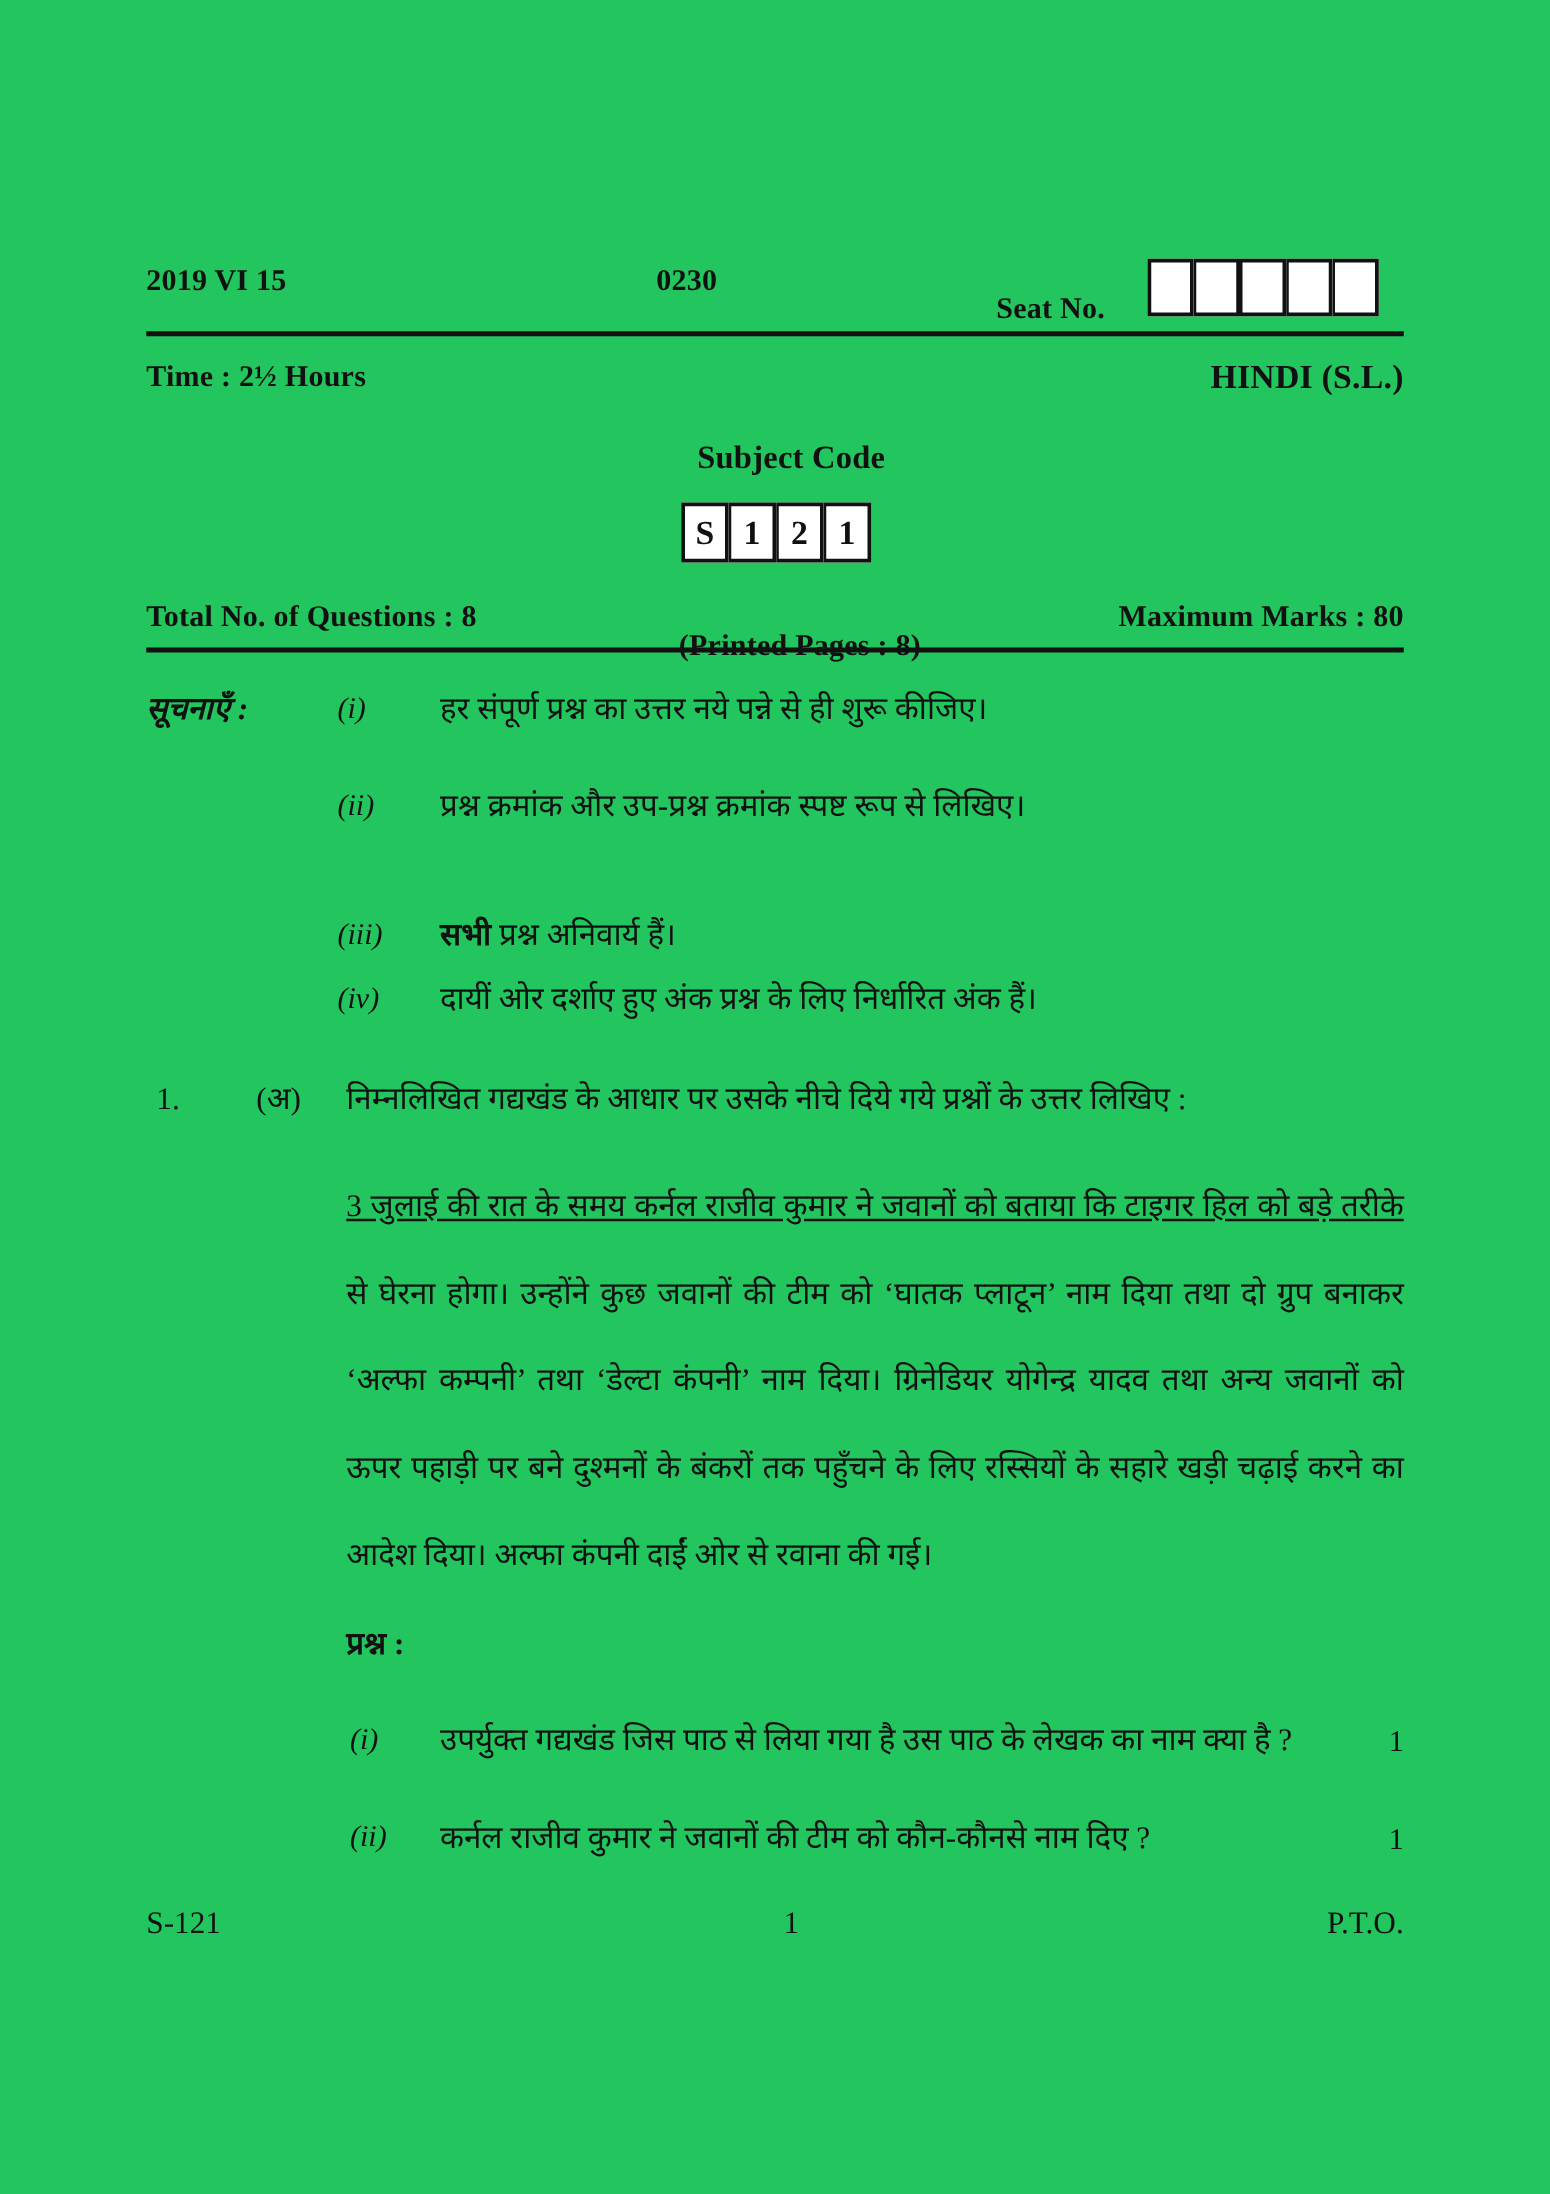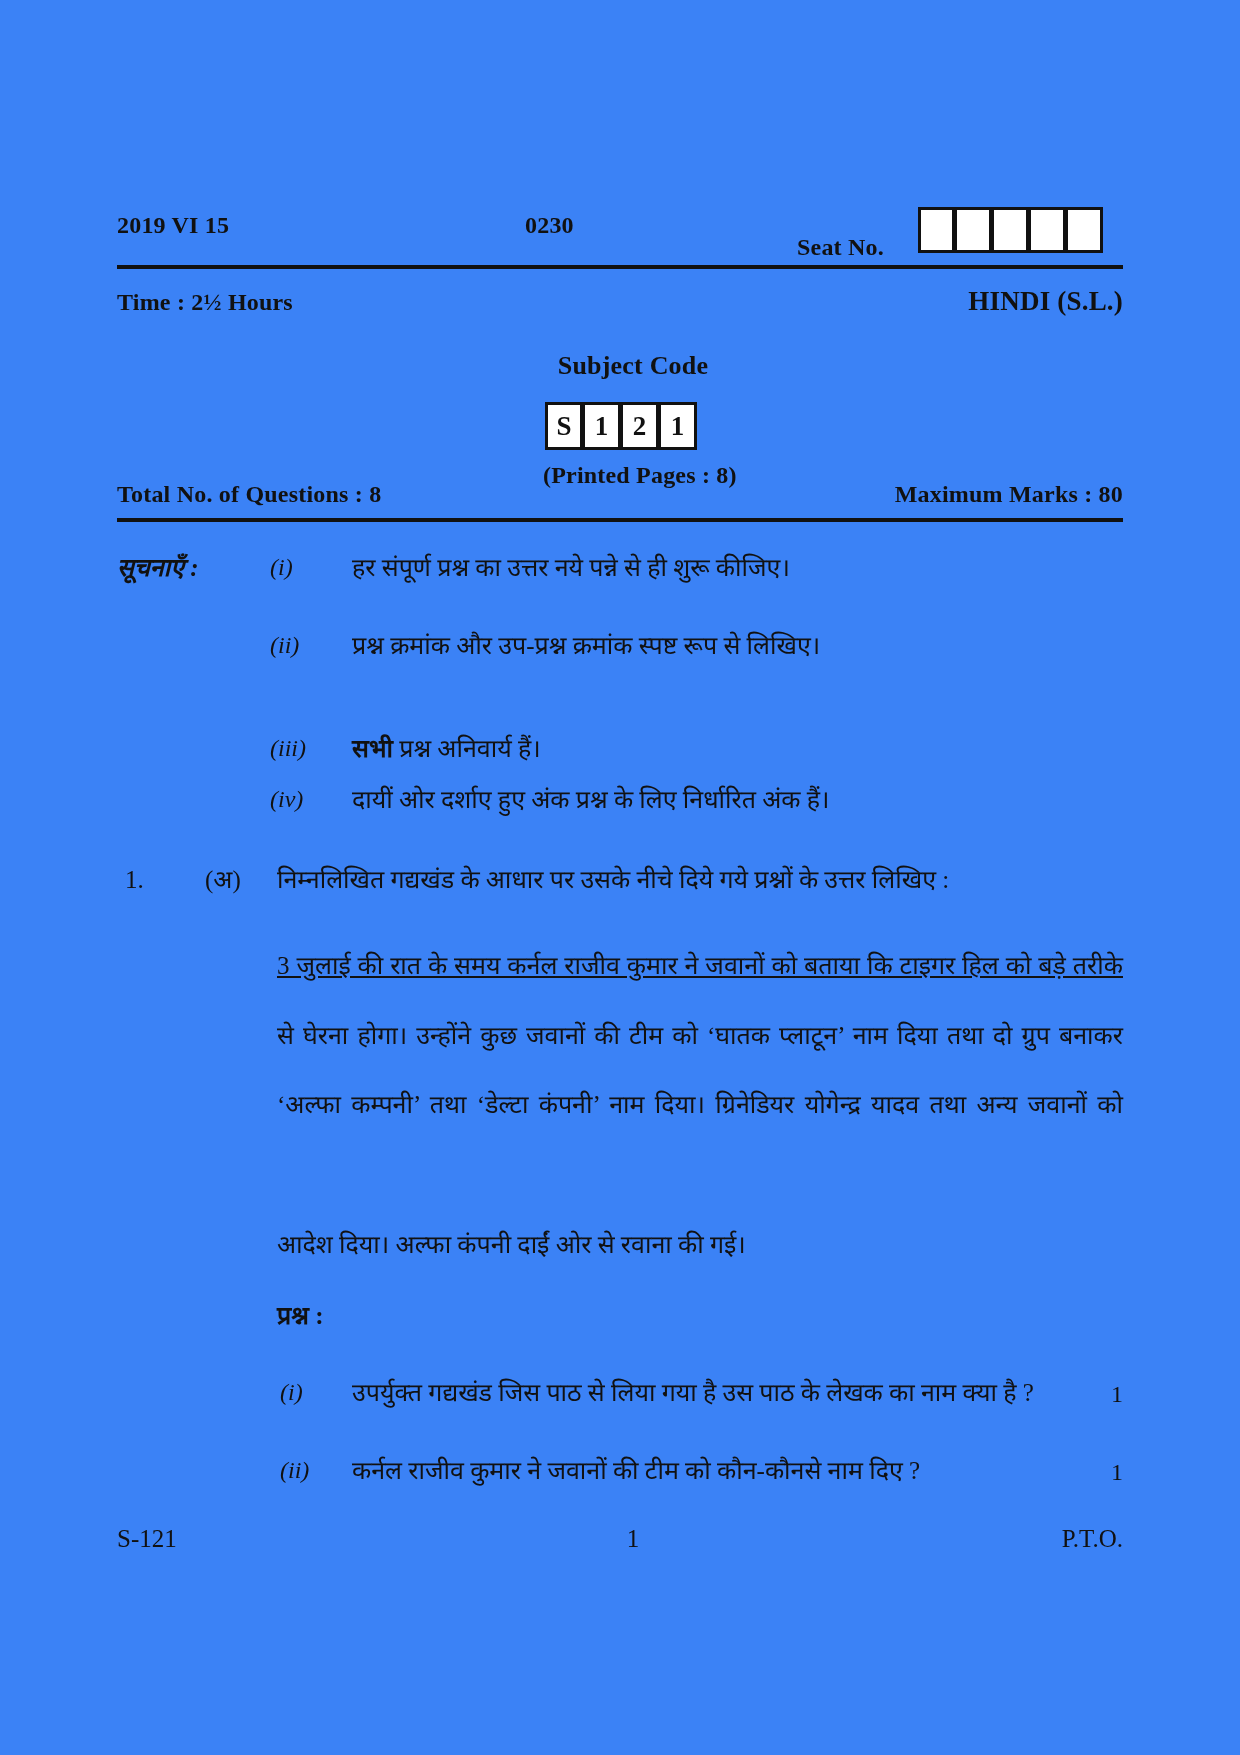--- a/index.html
+++ b/index.html
@@ -2,21 +2,21 @@
 <html><head>
 <meta charset="utf-8">
 <style>
   * { margin:0; padding:0; box-sizing:border-box; }
   html,body { background:#ffffff; }
   body {
     width:1240px; height:1755px; position:relative;
     font-family:"Liberation Serif", serif;
     color:#111;
   }
-  .page { position:absolute; inset:0; background:#3b82f6; }
+  .page { position:absolute; inset:0; background:#22c55e; }
   .abs { position:absolute; }
   .en { font-family:"Liberation Serif", serif; font-weight:bold; font-size:24px; letter-spacing:.2px; }
   .hi { font-size:25px; line-height:1.3; }
   .rule { position:absolute; left:117px; width:1006px; height:4px; background:#111; }
 
   
   .seat-grid { position:absolute; left:918px; top:207px; display:flex; }
   .seat-cell { width:37px; height:46px; border:3px solid #111; border-left-width:2px; background:#fff; }
   .seat-cell:first-child { border-left-width:3px; }
 
@@ -76,21 +76,21 @@
 
   <div class="center-line en" style="top:351px; font-size:26px;">Subject Code</div>
   <div class="code-box">
     <div class="code-cell">S</div>
     <div class="code-cell">1</div>
     <div class="code-cell">2</div>
     <div class="code-cell">1</div>
   </div>
 
   <span class="abs en" style="left:117px; top:481px;">Total No. of Questions : 8</span>
-  <span class="abs en" style="left:543px; top:462px;text-align:right;">(Printed Pages : 8)</span>
+  <span class="abs en" style="left:543px; top:504px;text-align:right;">(Printed Pages : 8)</span>
   <span class="abs en" style="right:117px; top:481px;">Maximum Marks : 80</span>
 
   <div class="rule" style="top:518px;"></div>
 
   <span class="inst-label hi" style="top:552px;">सूचनाएँ :</span>
 
   <div class="inst-row hi" style="top:552px;">
     <span class="rnum">(i)</span>
     <span class="itext">हर संपूर्ण प्रश्न का उत्तर नये पन्ने से ही शुरू कीजिए।</span>
   </div>
@@ -109,20 +109,21 @@
 
   <div class="q1-row hi" style="top:864px;">
     <span class="qnum">1.</span>
     <span class="qpart">(अ)</span>
     <span class="qintro">निम्नलिखित गद्यखंड के आधार पर उसके नीचे दिये गये प्रश्नों के उत्तर लिखिए :</span>
   </div>
 
   <div class="passage-line just hi" style="top:950px;text-decoration:underline;">3 जुलाई की रात के समय कर्नल राजीव कुमार ने जवानों को बताया कि टाइगर हिल को बड़े तरीके</div>
   <div class="passage-line just hi" style="top:1020px;">से घेरना होगा। उन्होंने कुछ जवानों की टीम को ‘घातक प्लाटून’ नाम दिया तथा दो ग्रुप बनाकर</div>
   <div class="passage-line just hi" style="top:1089px;">‘अल्फा कम्पनी’ तथा ‘डेल्टा कंपनी’ नाम दिया। ग्रिनेडियर योगेन्द्र यादव तथा अन्य जवानों को</div>
+  <div class="passage-line just hi" style="top:1159px;">ऊपर पहाड़ी पर बने दुश्मनों के बंकरों तक पहुँचने के लिए रस्सियों के सहारे खड़ी चढ़ाई करने का</div>
   <div class="passage-line hi" style="top:1229px;">आदेश दिया। अल्फा कंपनी दाईं ओर से रवाना की गई।</div>
 
   <span class="abs hi bold" style="left:277px; top:1300px;">प्रश्न :</span>
 
   <div class="subq hi" style="top:1377px;">
     <span class="rnum">(i)</span>
     <span class="stext">उपर्युक्त गद्यखंड जिस पाठ से लिया गया है उस पाठ के लेखक का नाम क्या है ?</span>
     <span class="marks">1</span>
   </div>
   <div class="subq hi" style="top:1455px;">

